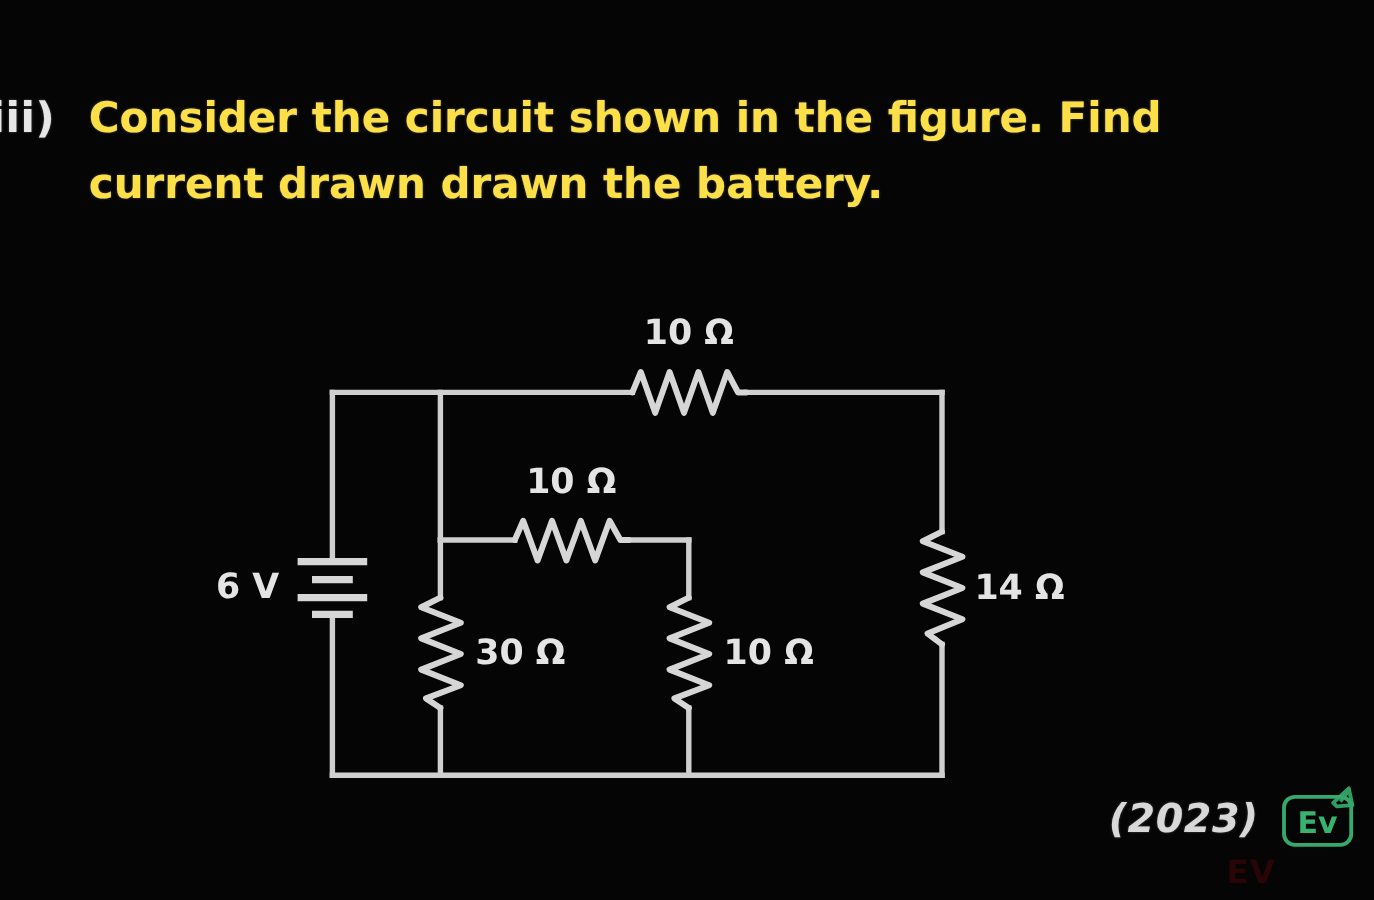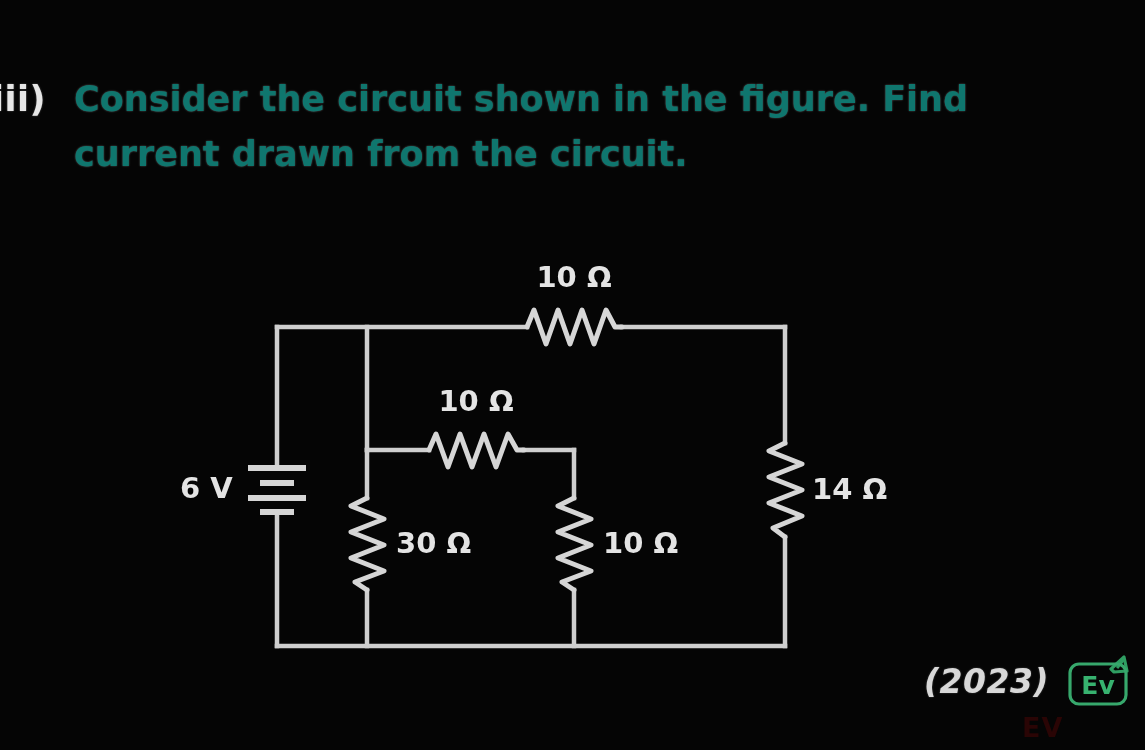--- a/index.html
+++ b/index.html
@@ -43,21 +43,21 @@
     margin-left: -8px;
     text-align: left;
     flex: 0 0 auto;
     text-shadow: 0 0 2px rgba(255,255,255,0.35);
   }
   .q-body {
     flex: 1 1 auto;
     font-size: 35px;
     font-weight: 700;
     line-height: 55px;
-    color: #0f766e;
+    color: #fde047;
     text-align: justify;
     text-justify: inter-word;
     padding-right: 14px;
     text-shadow: 0 0 2px rgba(255,255,255,0.35);
   }
   .q-line {
     display: block;
     white-space: nowrap;
   }
   .q-line.justified {
@@ -121,21 +121,21 @@
 
 <div id="page">
 
   <div class="question-block">
     <div class="q-marker">iii)</div>
     <div class="q-body">
       <span class="q-line justified">
         <span>Consider the circuit shown in the figure. Find</span>
       </span>
       <span class="q-line">
-        <span>current drawn from the circuit.</span>
+        <span>current drawn drawn the battery.</span>
       </span>
     </div>
   </div>
 
   <div class="circuit-wrap">
     <svg width="760" height="400" viewBox="0 0 760 400" xmlns="http://www.w3.org/2000/svg">
       <defs>
         <style>
           .wire   { stroke:#cfcfcf; stroke-width:4.5; fill:none; stroke-linecap:square; stroke-linejoin:miter; }
           .res    { stroke:#d6d6d6; stroke-width:5; fill:none; stroke-linecap:round; stroke-linejoin:round; }

